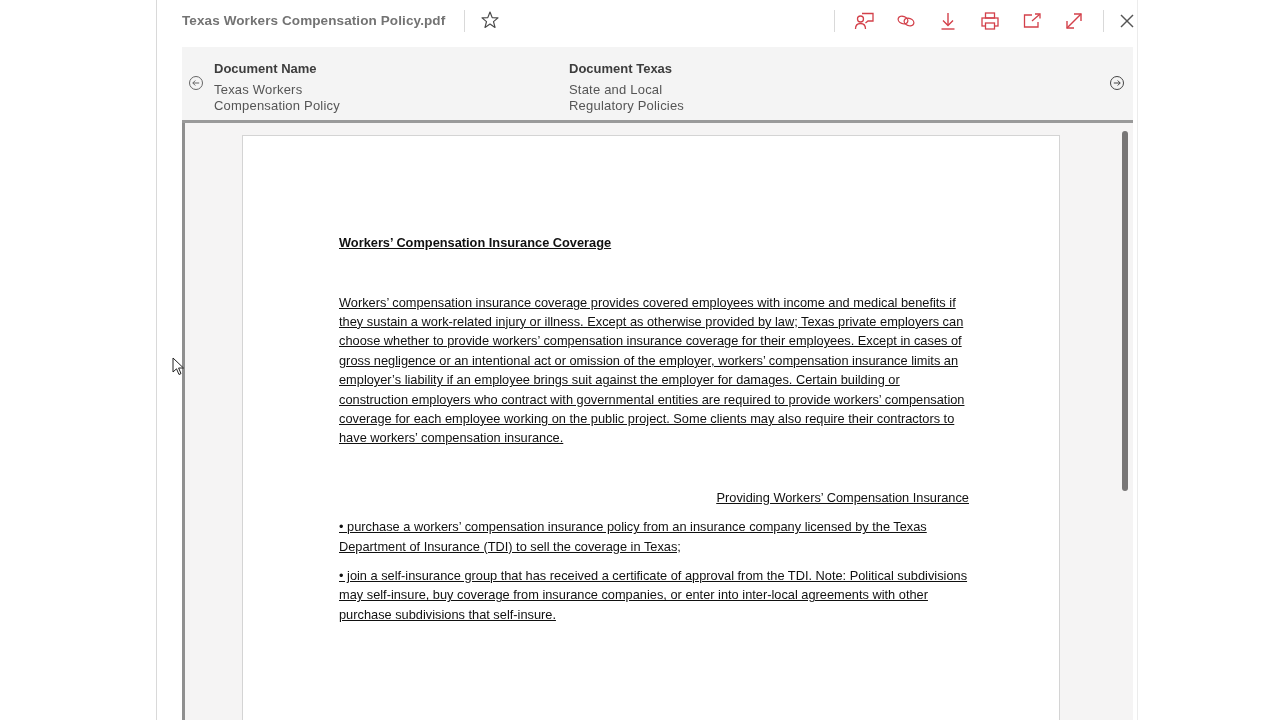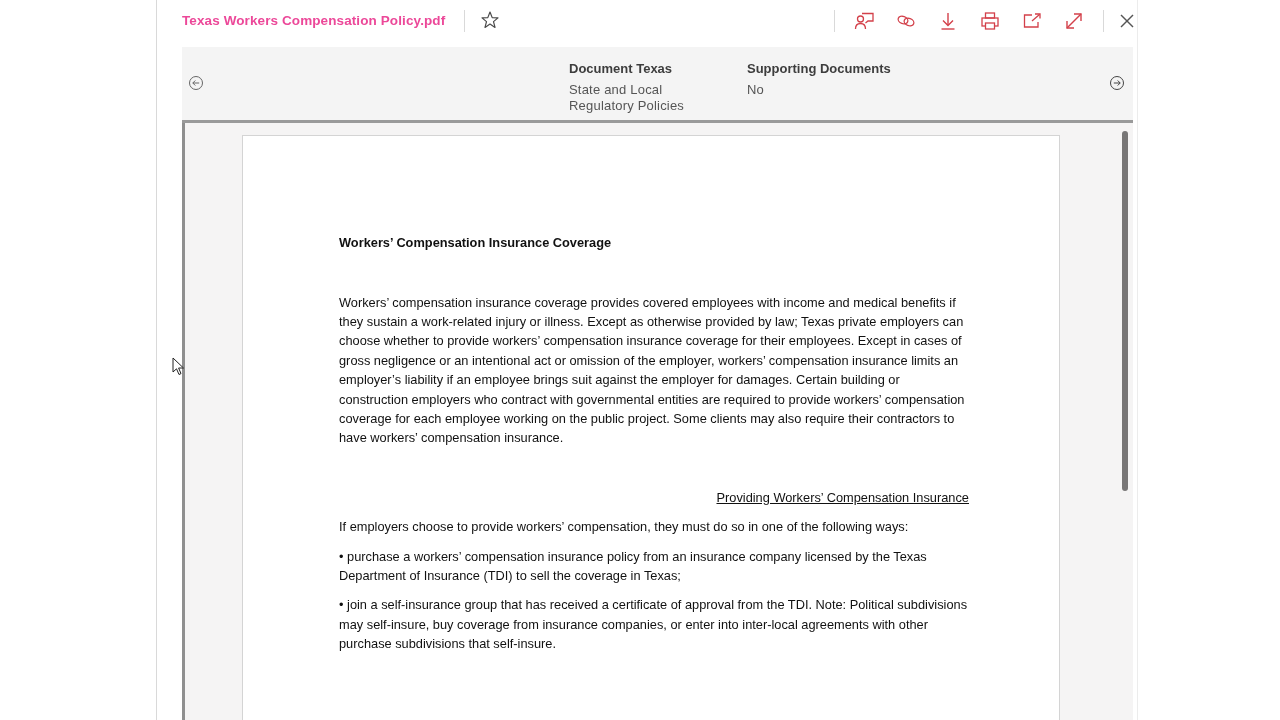--- a/index.html
+++ b/index.html
@@ -5,39 +5,39 @@
     * { box-sizing: border-box; margin: 0; padding: 0; }
     html, body { width: 1280px; height: 720px; overflow: hidden; background: #ffffff; }
     body { font-family: "Liberation Sans", "DejaVu Sans", sans-serif; position: relative; }
 
     .left-gutter { position: absolute; left: 0; top: 0; width: 156px; height: 720px; background: #ffffff; }
     .panel { position: absolute; left: 156px; top: 0; width: 981px; height: 720px; background: #ffffff; border-left: 1px solid #d9d9d9; }
     .right-gutter { position: absolute; left: 1137px; top: 0; width: 143px; height: 720px; background: #ffffff; border-left: 1px solid #ececec; }
 
     
     .header { position: absolute; left: 0; top: 0; width: 981px; height: 42px; background: #fff; }
-    .title { position: absolute; left: 25px; top: 13px; font-size: 13.5px; font-weight: bold; color: #ec4899; letter-spacing: 0.1px; }
+    .title { position: absolute; left: 25px; top: 13px; font-size: 13.5px; font-weight: bold; color: #737373; letter-spacing: 0.1px; }
     .title-sep { position: absolute; left: 307px; top: 10px; width: 1px; height: 22px; background: #d9d9d9; }
     .star { position: absolute; left: 322px; top: 9px; width: 22px; height: 22px; }
     .toolbar { position: absolute; top: 0; left: 0; width: 981px; height: 42px; }
     .tb-sep { position: absolute; top: 10px; width: 1px; height: 22px; background: #d9d9d9; }
     .tb-btn { position: absolute; top: 8px; width: 26px; height: 26px; display: flex; align-items: center; justify-content: center; cursor: pointer; }
     .tb-btn svg { width: 22px; height: 22px; }
 
     
     .meta { position: absolute; left: 25px; top: 47px; width: 951px; height: 76px; background: #f4f4f4; border-bottom: 3px solid #9a9a9a; }
     .nav-arrow { position: absolute; top: 28px; width: 16px; height: 16px; cursor: pointer; }
     .meta-col { position: absolute; top: 14px; }
     .meta-label { font-size: 13px; font-weight: bold; color: #3d3d3d; line-height: 16px; }
     .meta-value { font-size: 13px; color: #555; line-height: 16px; margin-top: 5px; letter-spacing: 0.2px; }
 
     
     .viewer { position: absolute; left: 25px; top: 123px; width: 951px; height: 597px; background: #f5f4f4; border-left: 3px solid #8f8f8f; }
     .page { position: absolute; left: 57px; top: 12px; width: 818px; height: 600px; background: #ffffff; border: 1px solid #d4d4d4; }
-    .page-content { position: absolute; left: 96px; top: 97px; width: 630px; font-family: "Liberation Sans", "DejaVu Sans", sans-serif; font-size: 12.8px; color: #111; }
+    .page-content { position: absolute; left: 96px; top: 97px; width: 630px; font-family: "Liberation Sans", "DejaVu Sans", sans-serif; font-size: 12.8px; color: #111; text-decoration: underline; }
     .doc-title { font-weight: bold; font-size: 12.8px; line-height: 19.5px; }
     .doc-para { margin-top: 40px; line-height: 19.4px; }
     .doc-subhead { margin-top: 40px; text-decoration: underline; line-height: 19.4px; text-align: right; }
     .doc-line { margin-top: 10px; line-height: 19.4px; }
     .doc-bullet { margin-top: 10px; line-height: 19.4px; }
 
     .scrollbar { position: absolute; left: 937px; top: 8px; width: 6px; height: 360px; background: #787676; border-radius: 3px; cursor: pointer; }
     .scroll-track { position: absolute; left: 934px; top: 0; width: 14px; height: 597px; }
 
     .cursor { position: absolute; left: 172px; top: 357px; width: 14px; height: 20px; }
@@ -116,45 +116,44 @@
 
   <div class="meta">
     <div class="nav-arrow" style="left:6px">
       <svg viewBox="0 0 16 16" width="16" height="16">
         <circle cx="8" cy="8" r="6.5" fill="none" stroke="#666" stroke-width="1"></circle>
         <line x1="4.8" y1="8" x2="11.2" y2="8" stroke="#666" stroke-width="1"></line>
         <polyline points="7.3,5.5 4.8,8 7.3,10.5" fill="none" stroke="#666" stroke-width="1"></polyline>
       </svg>
     </div>
 
+    <div class="meta-col" style="left:32px; width:170px">
+      <div class="meta-label">Document Name</div>
+      <div class="meta-value">Texas Workers Compensation Policy</div>
+    </div>
     <div class="meta-col" style="left:387px; width:150px">
       <div class="meta-label">Document Texas</div>
       <div class="meta-value">State and Local Regulatory Policies</div>
-    </div>
-    <div class="meta-col" style="left:565px; width:170px">
-      <div class="meta-label">Supporting Documents</div>
-      <div class="meta-value">No</div>
     </div>
 
     <div class="nav-arrow" style="left:927px">
       <svg viewBox="0 0 16 16" width="16" height="16">
         <circle cx="8" cy="8" r="6.5" fill="none" stroke="#444" stroke-width="1"></circle>
         <line x1="4.8" y1="8" x2="11.2" y2="8" stroke="#444" stroke-width="1"></line>
         <polyline points="8.7,5.5 11.2,8 8.7,10.5" fill="none" stroke="#444" stroke-width="1"></polyline>
       </svg>
     </div>
   </div>
 
   <div class="viewer">
     <div class="page">
       <div class="page-content">
         <div class="doc-title">Workers’ Compensation Insurance Coverage</div>
         <div class="doc-para">Workers’ compensation insurance coverage provides covered employees with income and medical benefits if they sustain a work-related injury or illness. Except as otherwise provided by law; Texas private employers can choose whether to provide workers’ compensation insurance coverage for their employees. Except in cases of gross negligence or an intentional act or omission of the employer, workers’ compensation insurance limits an employer’s liability if an employee brings suit against the employer for damages. Certain building or construction employers who contract with governmental entities are required to provide workers’ compensation coverage for each employee working on the public project. Some clients may also require their contractors to have workers’ compensation insurance.</div>
         <div class="doc-subhead">Providing Workers’ Compensation Insurance</div>
-        <div class="doc-line" style="margin-top:10px">If employers choose to provide workers’ compensation, they must do so in one of the following ways:</div>
         <div class="doc-bullet">• purchase a workers’ compensation insurance policy from an insurance company licensed by the Texas Department of Insurance (TDI) to sell the coverage in Texas;</div>
         <div class="doc-bullet">• join a self-insurance group that has received a certificate of approval from the TDI. Note: Political subdivisions may self-insure, buy coverage from insurance companies, or enter into inter-local agreements with other purchase subdivisions that self-insure.</div>
       </div>
     </div>
     <div class="scroll-track"></div>
     <div class="scrollbar"></div>
   </div>
 </div>
 
 <div class="right-gutter"></div>

